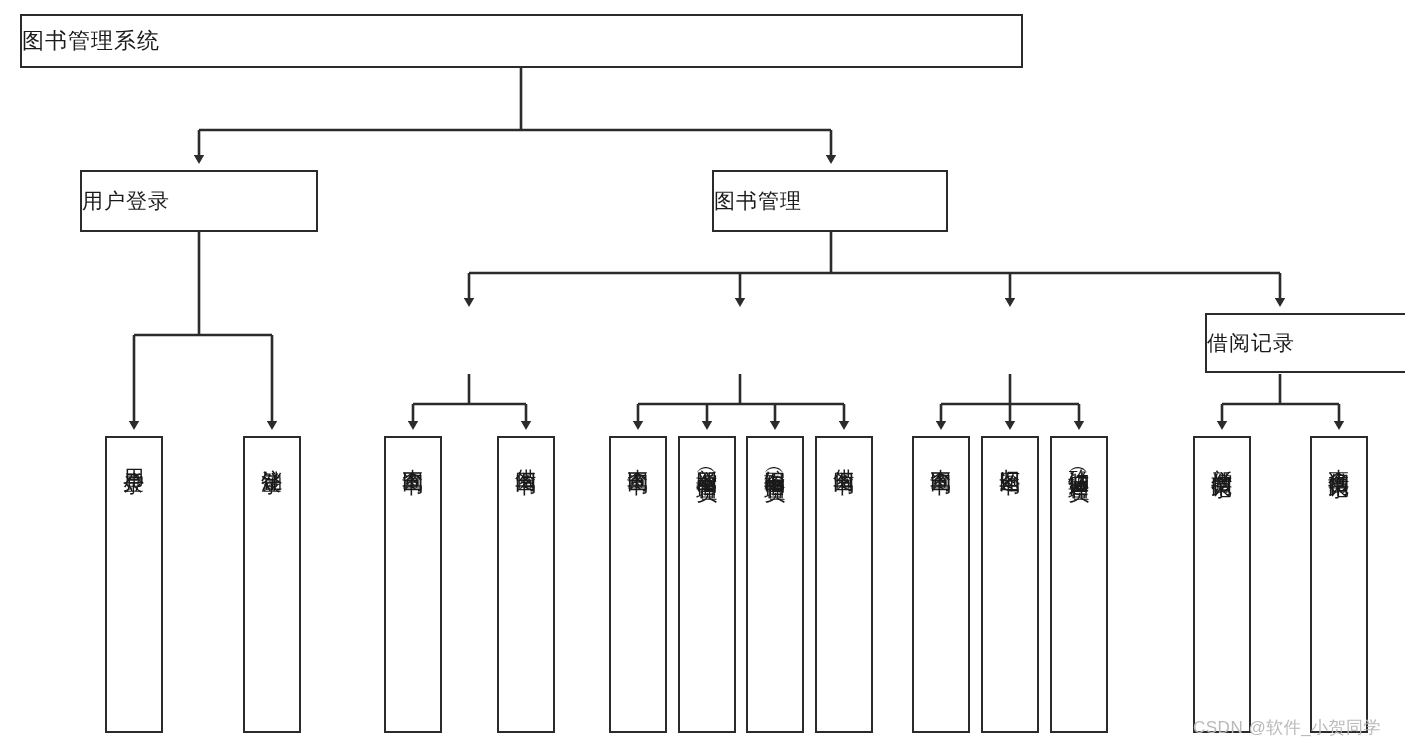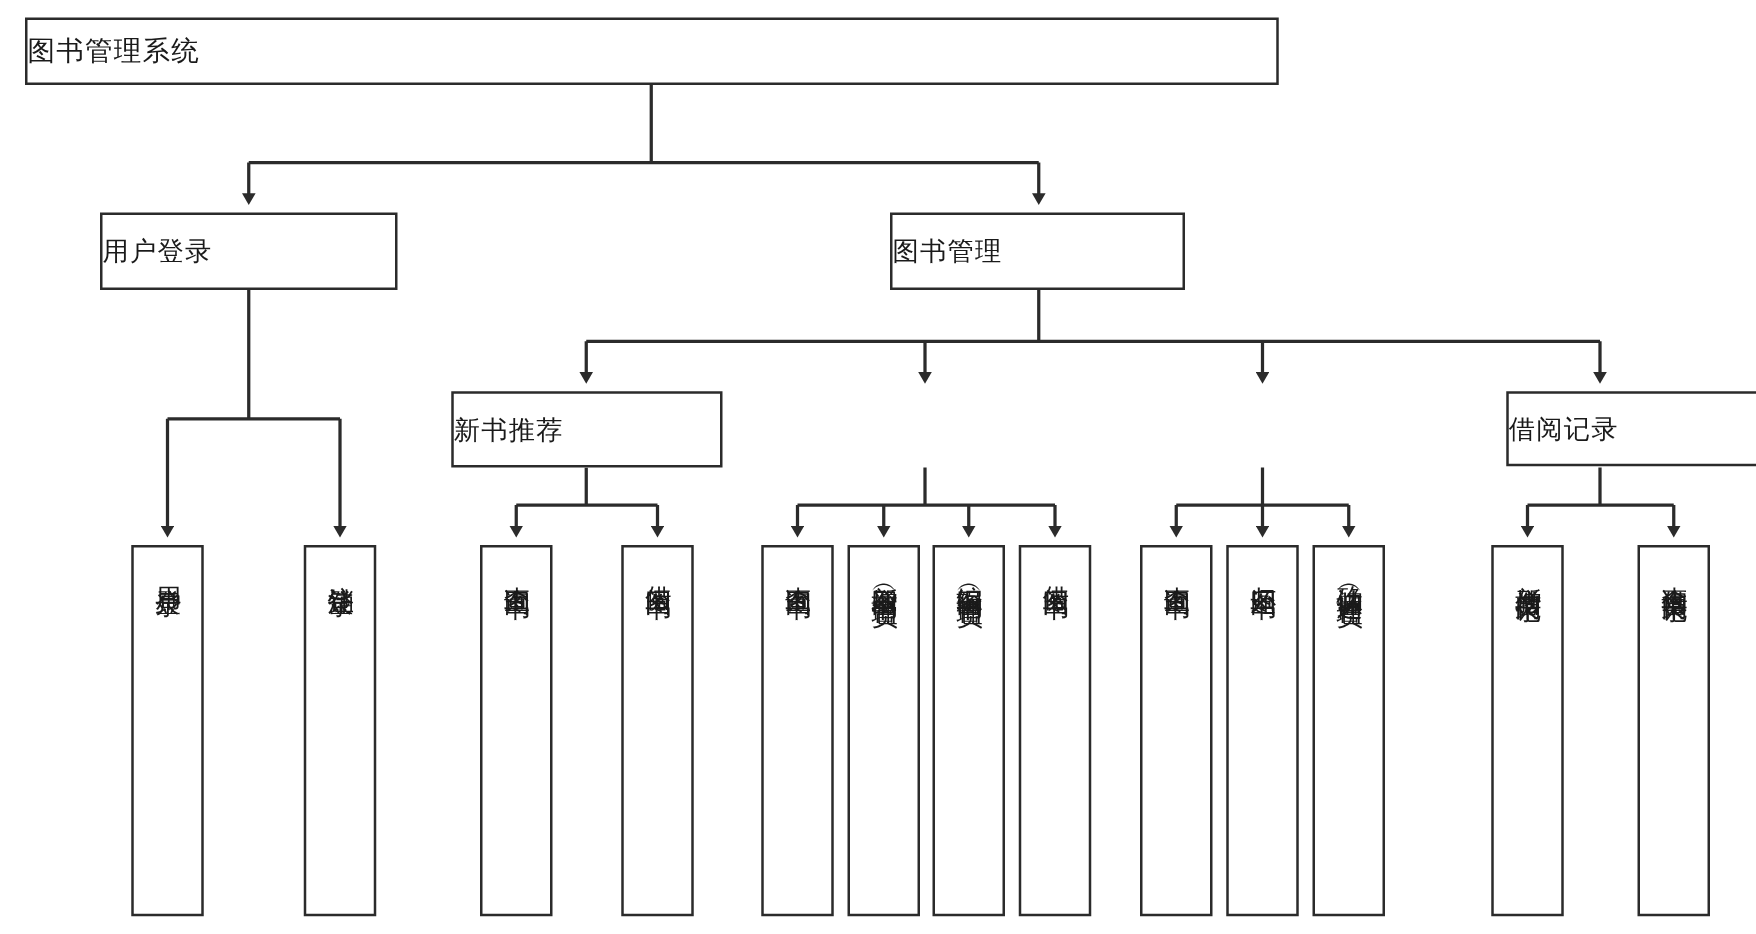--- a/index.html
+++ b/index.html
@@ -126,23 +126,20 @@
     <span>图书管理系统</span>
   </div>
 
   <div class="node node-h" style="left:80px; top:170px; width:238px; height:62px;">
     <span>用户登录</span>
   </div>
   <div class="node node-h" style="left:712px; top:170px; width:236px; height:62px;">
     <span>图书管理</span>
   </div>
 
-  <div class="node node-h" style="left:361px; top:313px; width:217px; height:61px;">
-    <span>新书推荐</span>
-  </div>
   <div class="node node-h" style="left:1172px; top:313px; width:216px; height:60px;margin-left:33px;">
     <span>借阅记录</span>
   </div>
 
   <div class="node node-v" style="left:105px; top:436px; width:58px; height:297px;">
     <span class="vtext">用户登录</span>
   </div>
   <div class="node node-v" style="left:243px; top:436px; width:58px; height:297px;">
     <span class="vtext">注销登录</span>
   </div>
@@ -177,14 +174,15 @@
     <span class="vtext">确认归还（管理员）</span>
   </div>
 
   <div class="node node-v" style="left:1193px; top:436px; width:58px; height:297px;">
     <span class="vtext">新增借阅记录</span>
   </div>
   <div class="node node-v" style="left:1310px; top:436px; width:58px; height:297px;">
     <span class="vtext">查询借阅记录</span>
   </div>
 
+  <div class="watermark" style="left:1193px; top:716px;">CSDN @软件_小贺同学</div>
 
 </div>
 
 </body></html>

